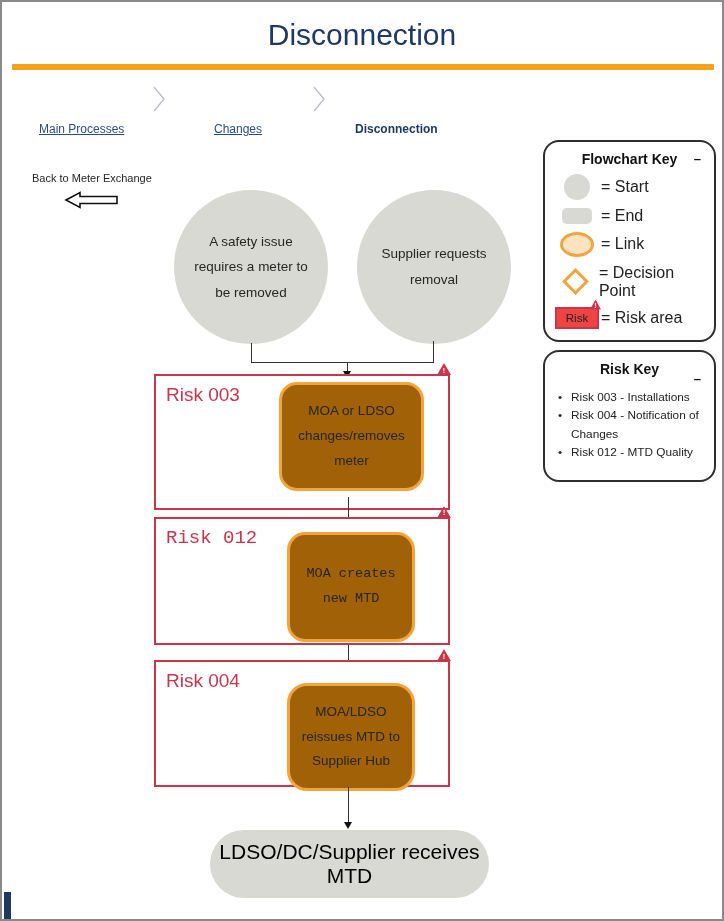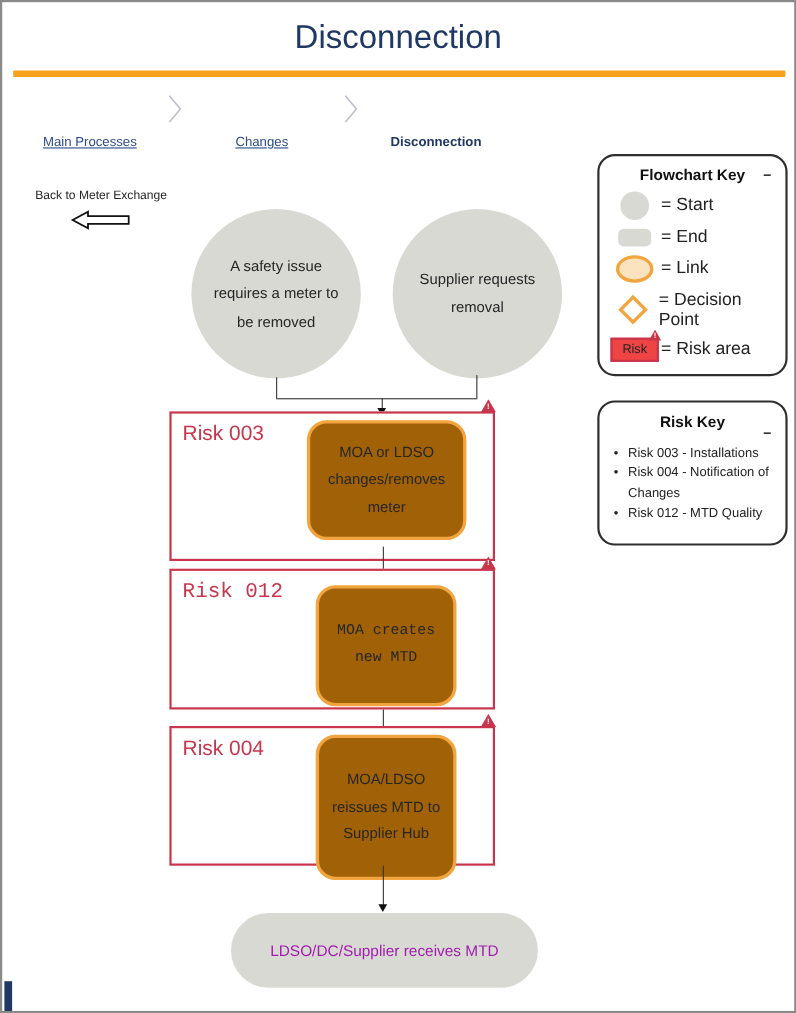--- a/index.html
+++ b/index.html
@@ -45,41 +45,41 @@
   .icon-link { width:34px; height:25px; border-radius:50%; border:3px solid #F2A43E; background:#FAE3BE; }
   .icon-diamond { width:19px; height:19px; border:3px solid #F2A43E; background:#fff; transform:rotate(45deg); }
   .icon-risk { position:relative; width:44px; height:22px; border:2px solid #C9364C; background:#ef4444;
                display:flex; align-items:center; justify-content:center; font-size:11.5px; color:#222; }
 
   .warn-tri { position:absolute; width:14px; height:12px; background:#C9364C;
               clip-path:polygon(50% 0, 100% 100%, 0 100%);
               display:flex; align-items:flex-end; justify-content:center; }
   .warn-tri span { color:#fff; font-size:7px; font-weight:bold; line-height:1; padding-bottom:1px; }
 
-  .rk { top:348px; height:132px;margin-top:14px; }
+  .rk { top:348px; height:132px; }
   .rk-list { position:absolute; top:36px; left:13px; right:6px; font-size:11.8px; color:#222; line-height:1.55; }
   .rk-item { display:flex; }
   .rk-bullet { width:13px; flex:0 0 13px; }
 
   
   .start-circle { position:absolute; width:154px; height:154px; border-radius:50%;
     background:#D9D9D3; display:flex; align-items:center; justify-content:center;
     text-align:center; font-size:13.5px; line-height:1.9; color:#262626; padding:0 16px; }
   .c1 { left:172px; top:188px; }
   .c2 { left:355px; top:188px; }
 
   .risk-box { position:absolute; left:152px; width:296px; border:2px solid #C9364C; background:#fff; }
   .risk-label { position:absolute; left:10px; top:8px; font-size:19px; color:#C9364C; }
   .orange-node { position:absolute; border:3px solid #F2A43E; border-radius:18px; background:#a16207;
     display:flex; align-items:center; justify-content:center; text-align:center;
     font-size:13.5px; line-height:1.85; color:#262626; padding:0 8px; }
 
   .end-pill { position:absolute; left:208px; top:828px; width:279px; height:68px;
     border-radius:35px; background:#D9D9D3; display:flex; align-items:center; justify-content:center;
-    font-size:14px; color:#a21caf; text-align:right; }
+    font-size:21px; color:#000000; text-align:center; }
 
   
   .vline { position:absolute; width:1px; background:#333; }
   .hline { position:absolute; height:1px; background:#333; }
   .ahead { position:absolute; width:0; height:0;
     border-left:4.5px solid transparent; border-right:4.5px solid transparent; border-top:7px solid #111; }
 
   .corner-strip { position:absolute; left:2px; top:890px; width:7px; height:29px; background:#1F3864; }
 </style>
 </head>
@@ -203,21 +203,21 @@
   </div>
 
   <div class="vline" style="left:346px; top:643px; height:18px;"></div>
   <div class="ahead" style="left:342px; top:660px;"></div>
 
   <div class="risk-box" style="top:658px; height:127px;">
     <div class="risk-label">Risk 004</div>
     <div class="warn-tri" style="top:-13px; right:-3px;">
       <span>!</span>
     </div>
-    <div class="orange-node" style="left:131px; top:6px; width:128px; height:132px;">
+    <div class="orange-node" style="left:131px; top:21px; width:128px; height:108px;border-radius:20px;">
       <span>MOA/LDSO reissues MTD to Supplier Hub</span>
     </div>
   </div>
 
   <div class="vline" style="left:346px; top:785px; height:36px;"></div>
   <div class="ahead" style="left:342px; top:820px;"></div>
 
   <div class="end-pill">
     <span>LDSO/DC/Supplier receives MTD</span>
   </div>

